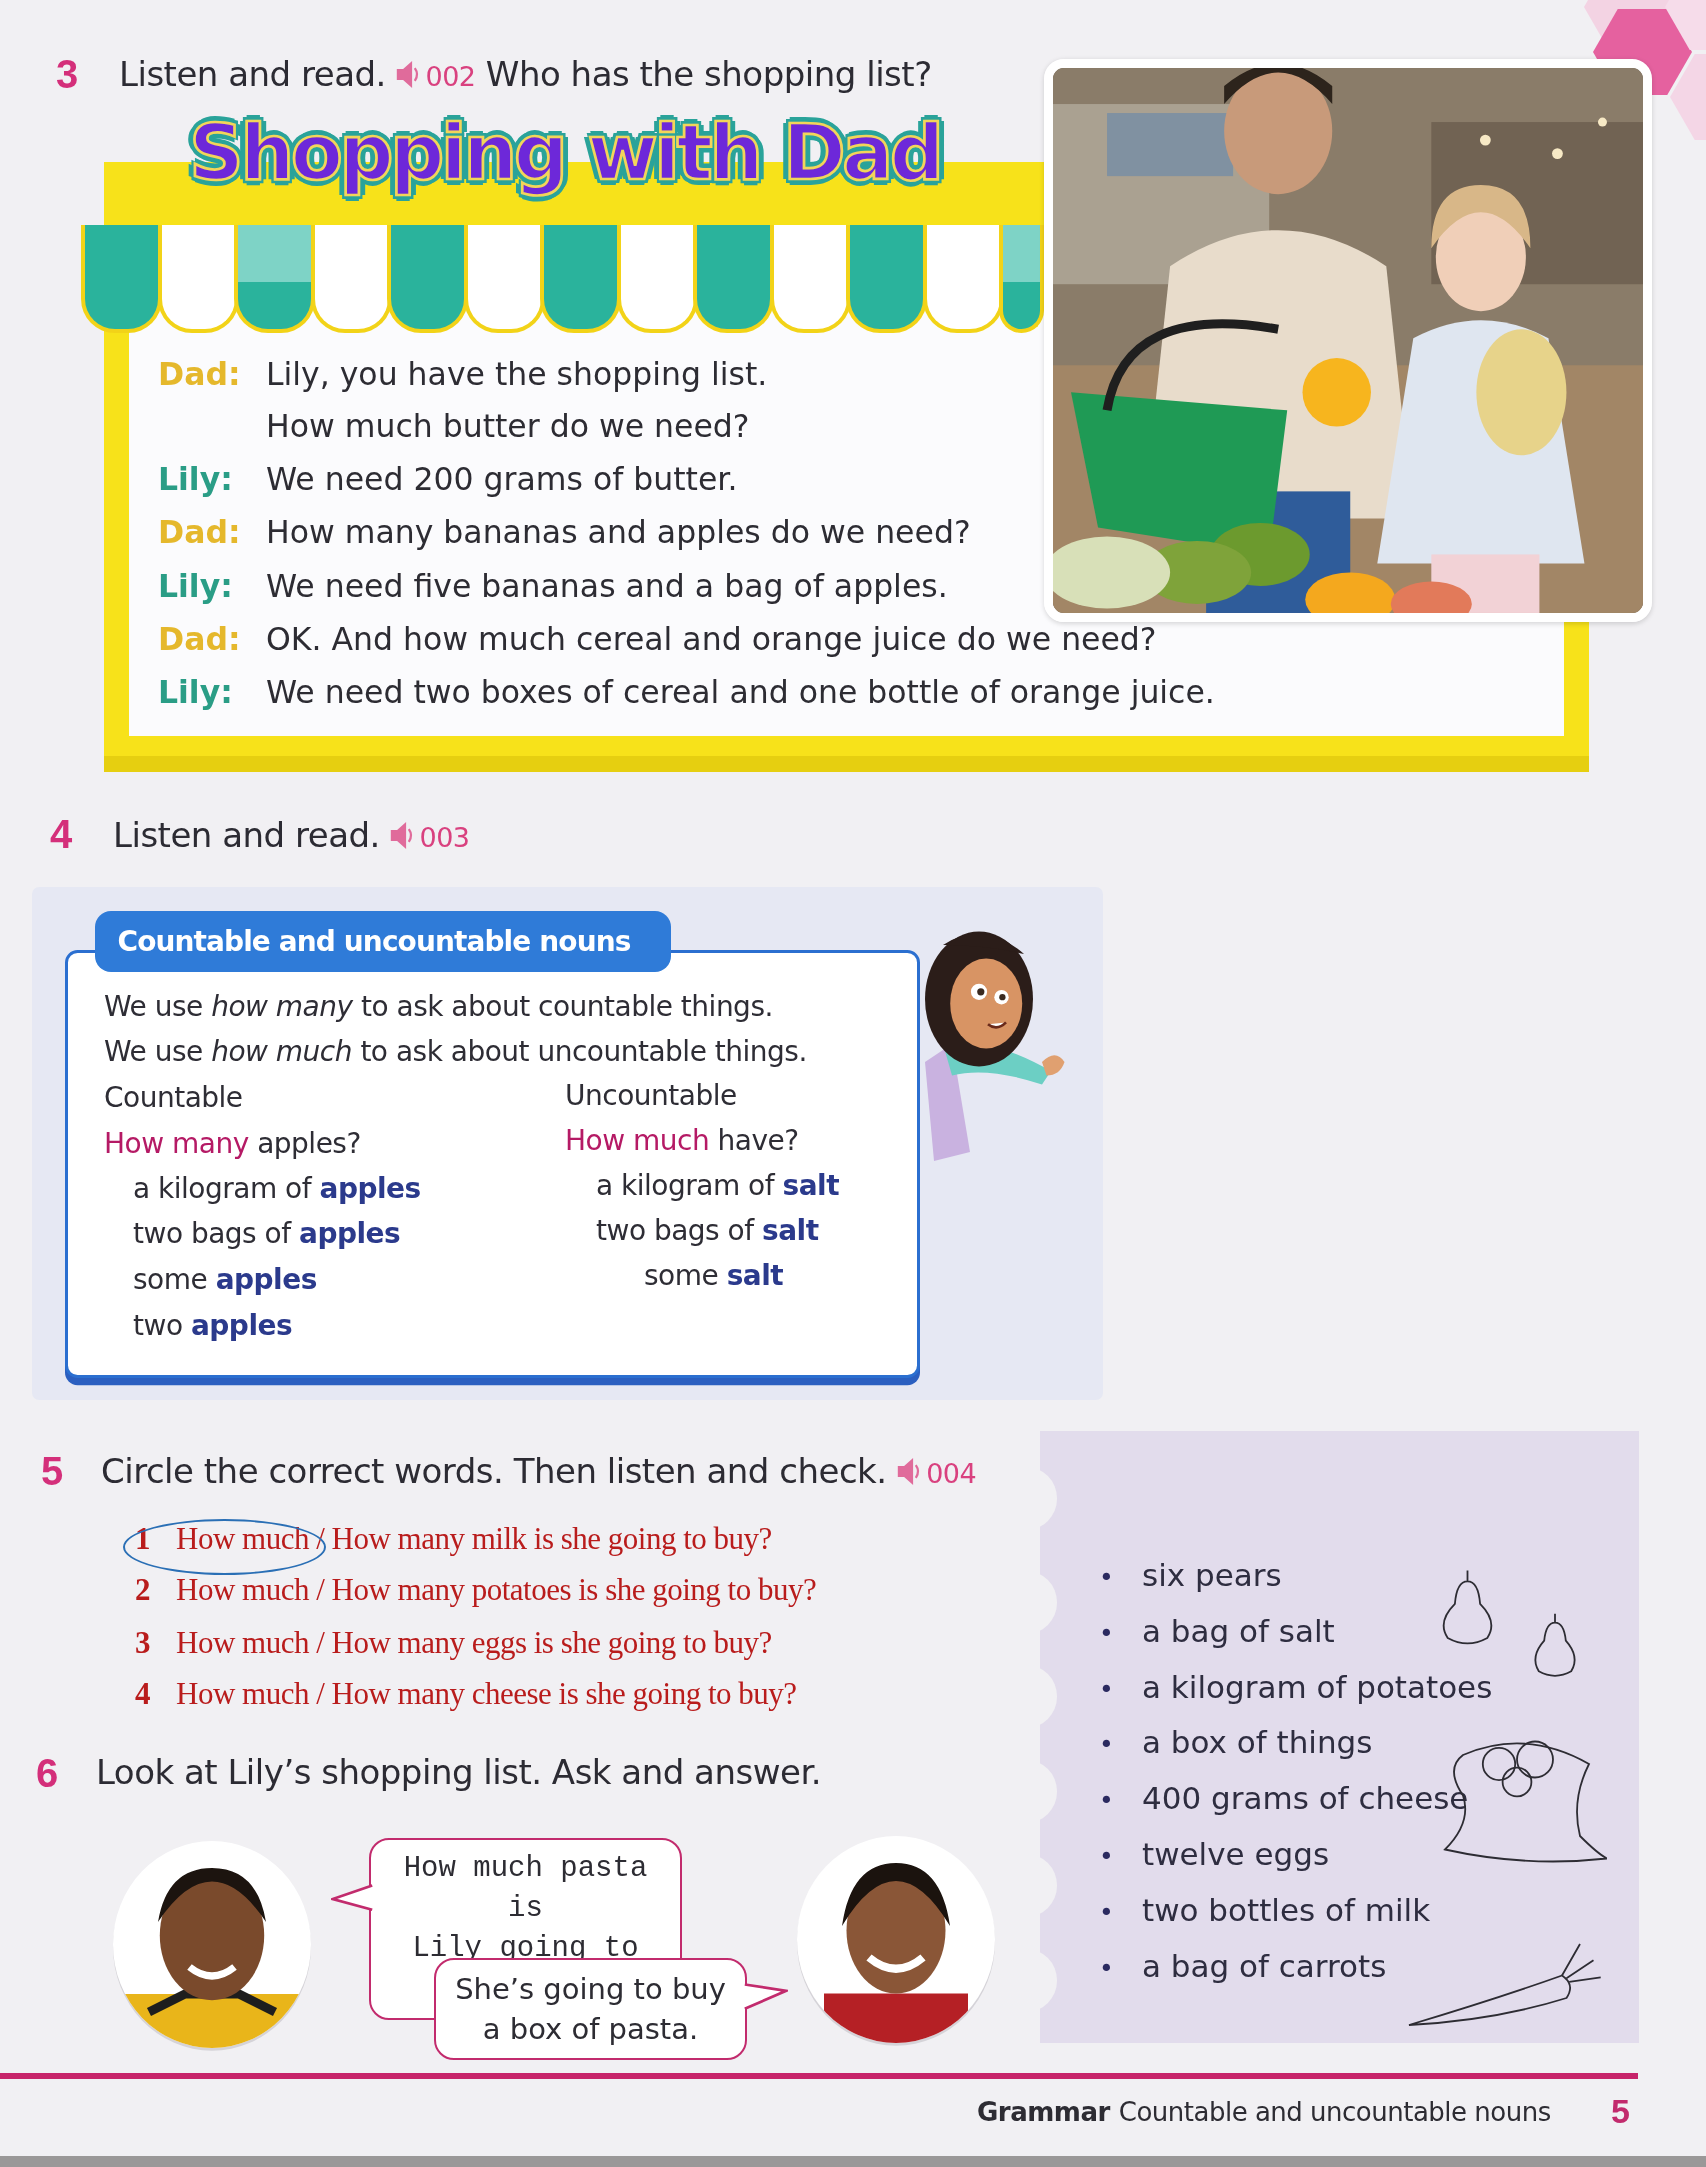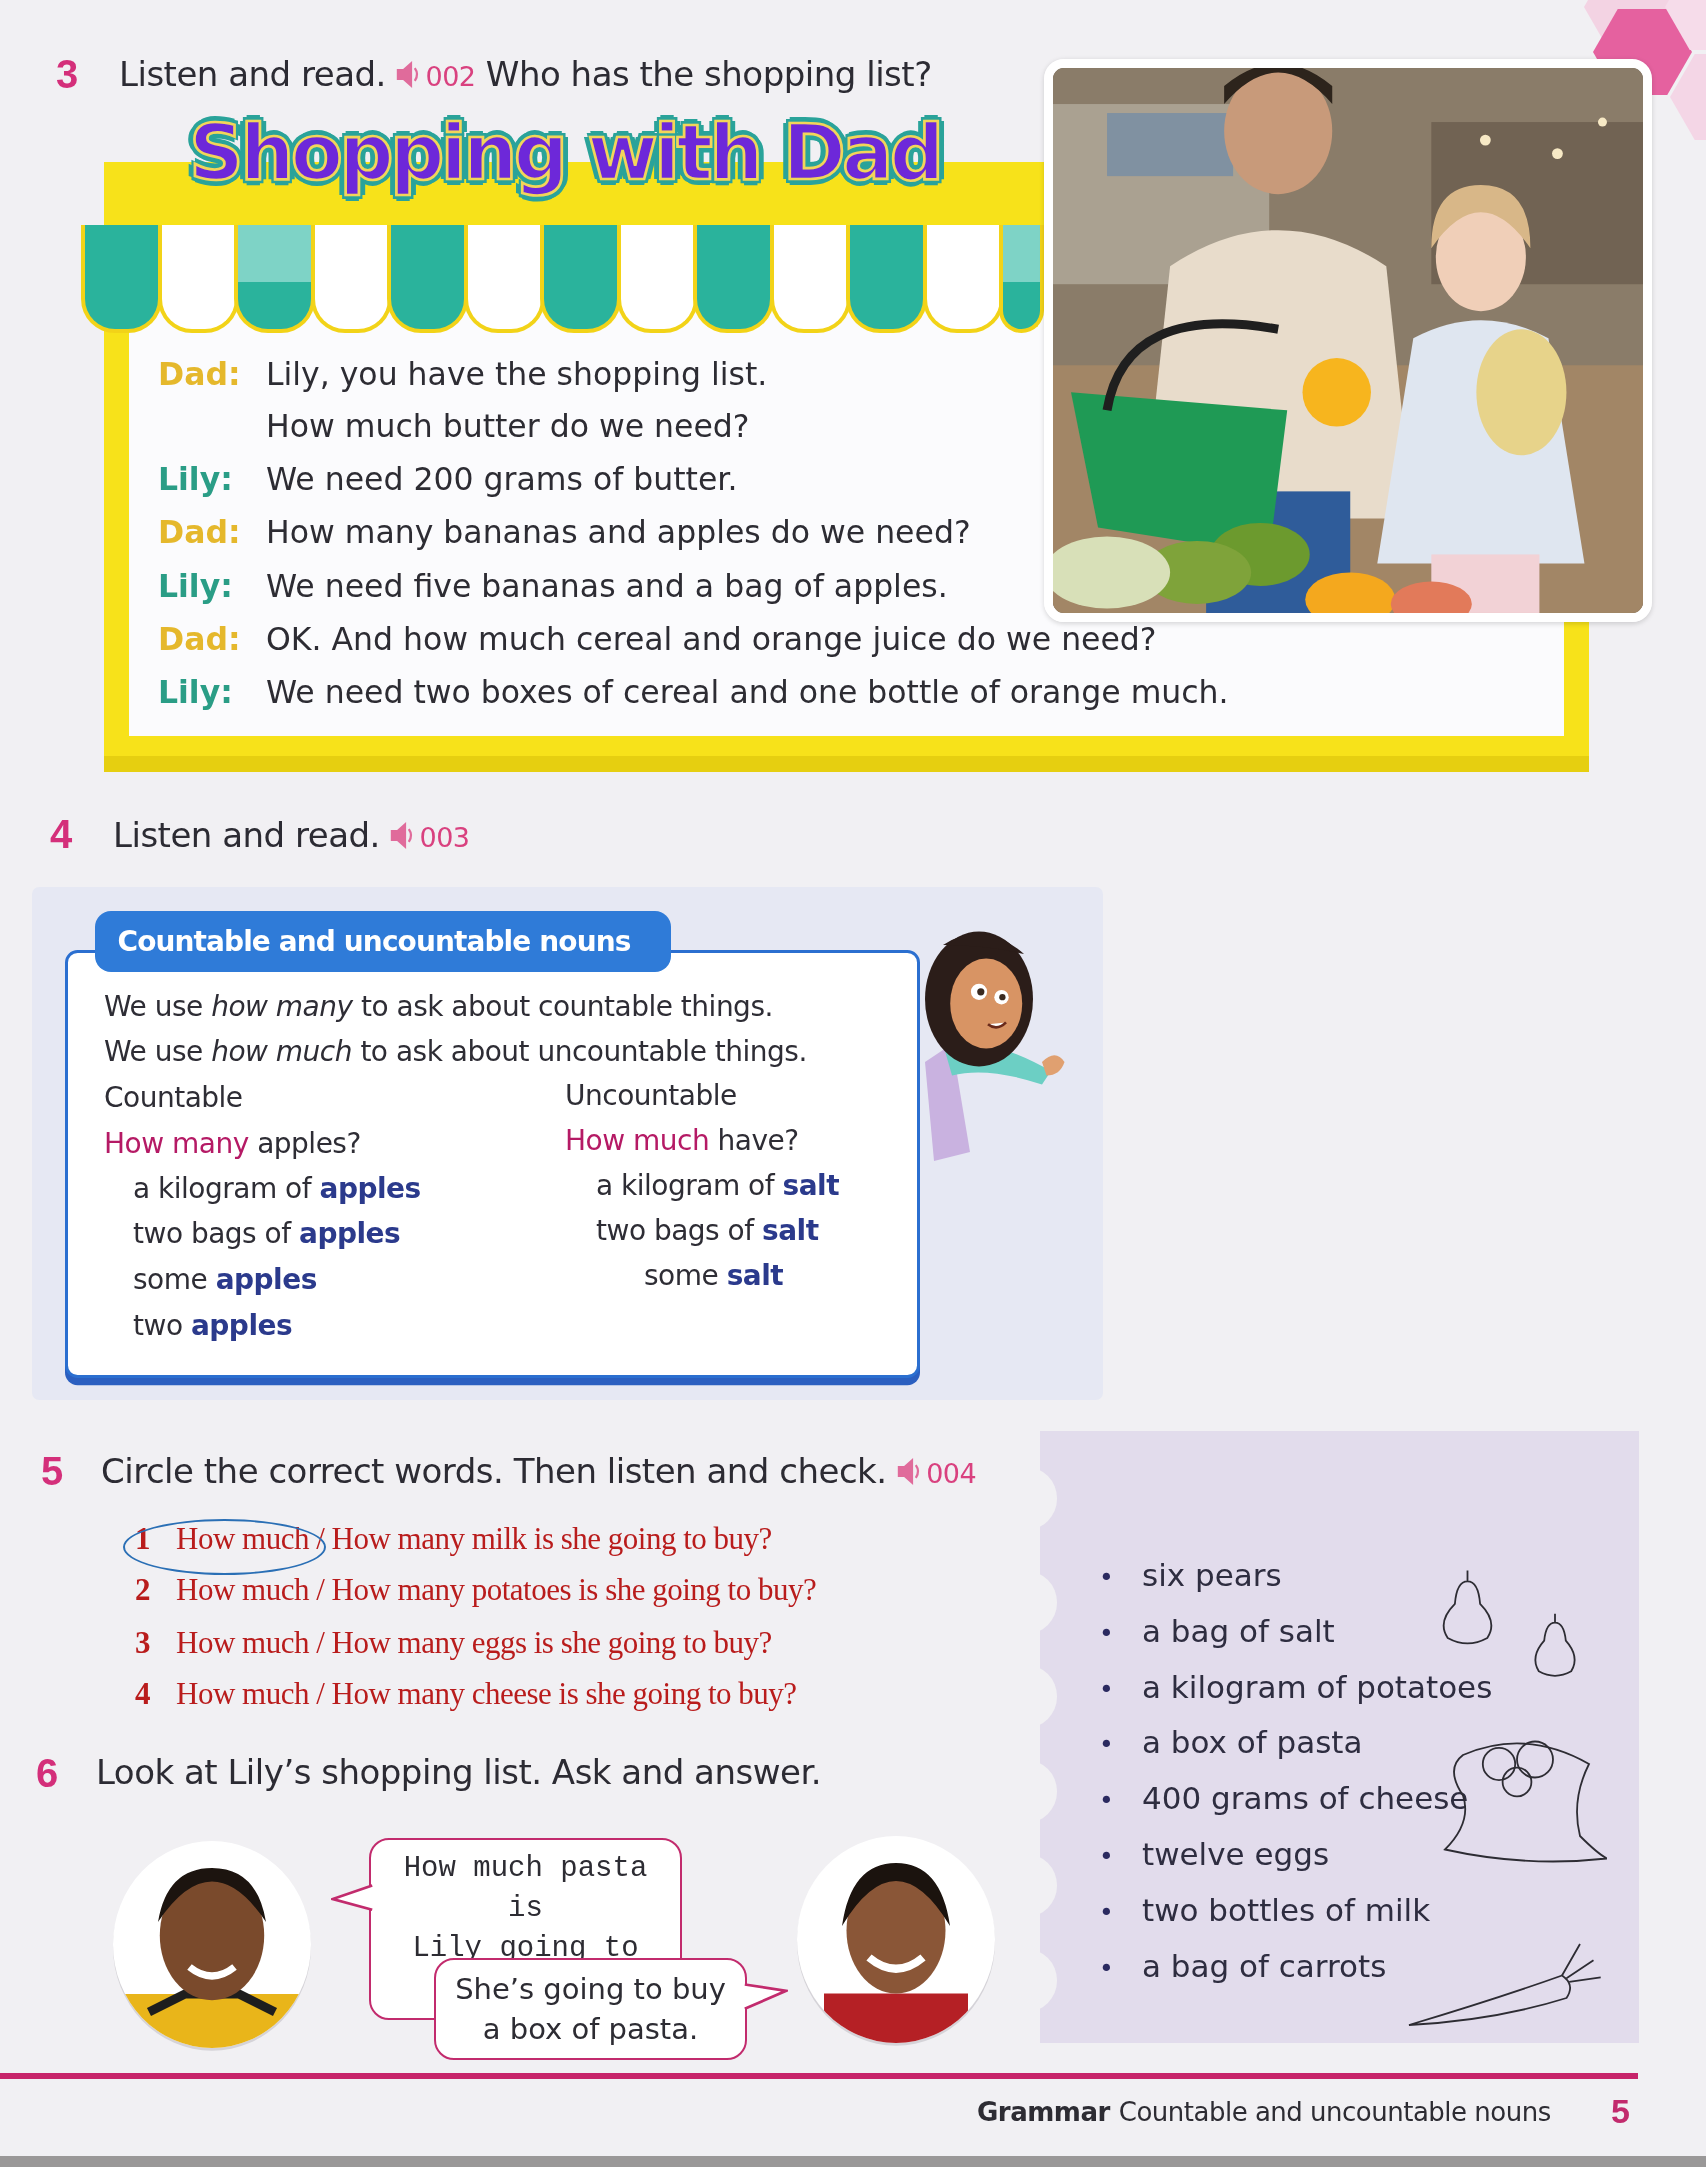--- a/index.html
+++ b/index.html
@@ -109,21 +109,21 @@
 
 <div class="title-banner">Shopping with Dad</div>
 
 <div class="dialog">
   <div class="dl" style="top:0;"><span class="spk dad">Dad:</span><span>Lily, you have the shopping list.</span></div>
   <div class="dl" style="top:52px;"><span class="spk dad"></span><span>How much butter do we need?</span></div>
   <div class="dl" style="top:105px;"><span class="spk lily">Lily:</span><span>We need 200 grams of butter.</span></div>
   <div class="dl" style="top:158px;"><span class="spk dad">Dad:</span><span>How many bananas and apples do we need?</span></div>
   <div class="dl" style="top:212px;"><span class="spk lily">Lily:</span><span>We need five bananas and a bag of apples.</span></div>
   <div class="dl" style="top:265px;"><span class="spk dad">Dad:</span><span>OK. And how much cereal and orange juice do we need?</span></div>
-  <div class="dl" style="top:318px;"><span class="spk lily">Lily:</span><span>We need two boxes of cereal and one bottle of orange much.</span></div>
+  <div class="dl" style="top:318px;"><span class="spk lily">Lily:</span><span>We need two boxes of cereal and one bottle of orange juice.</span></div>
 </div>
 
 <div class="photo" title="Dad and Lily shopping in a supermarket with a green basket">
   <svg width="590" height="545" viewBox="0 0 655 605">
     <rect x="0" y="0" width="655" height="605" fill="#8a7c69"></rect>
     <rect x="0" y="40" width="240" height="200" fill="#b8b0a3" opacity="0.7"></rect>
     <rect x="60" y="50" width="140" height="70" fill="#6d8aa8" opacity="0.7"></rect>
     <rect x="420" y="60" width="235" height="180" fill="#6a5d4d" opacity="0.8"></rect>
     <circle cx="480" cy="80" r="6" fill="#f7e9c5"></circle>
       <circle cx="560" cy="95" r="6" fill="#f7e9c5"></circle>
@@ -254,21 +254,21 @@
   <div class="list-notch" style="top:140px;"></div>
   <div class="list-notch" style="top:234px;"></div>
   <div class="list-notch" style="top:329px;"></div>
   <div class="list-notch" style="top:423px;"></div>
   <div class="list-notch" style="top:518px;"></div>
 
 
   <div class="list-item" style="top:126px;"><span class="bul">•</span><span>six pears</span></div>
   <div class="list-item" style="top:182px;"><span class="bul">•</span><span>a bag of salt</span></div>
   <div class="list-item" style="top:238px;"><span class="bul">•</span><span>a kilogram of potatoes</span></div>
-  <div class="list-item" style="top:293px;"><span class="bul">•</span><span>a box of pasta</span></div>
+  <div class="list-item" style="top:293px;"><span class="bul">•</span><span>a box of things</span></div>
   <div class="list-item" style="top:349px;"><span class="bul">•</span><span>400 grams of cheese</span></div>
   <div class="list-item" style="top:405px;"><span class="bul">•</span><span>twelve eggs</span></div>
   <div class="list-item" style="top:461px;"><span class="bul">•</span><span>two bottles of milk</span></div>
   <div class="list-item" style="top:517px;"><span class="bul">•</span><span>a bag of carrots</span></div>
 
   <svg class="abs" style="left:396px; top:135px;" width="63" height="81" viewBox="0 0 70 90">
       <path d="M35 5 l0 12 M35 17 q-12 0 -14 25 q-20 20 -8 38 q22 12 44 0 q12 -18 -8 -38 q-2 -25 -14 -25z" stroke="#2d2c33" stroke-width="2" fill="none"></path>
     </svg>
   <svg class="abs" style="left:488px; top:180px;" width="54" height="72" viewBox="0 0 60 80">
       <path d="M30 3 l0 10 M30 13 q-10 0 -12 20 q-16 18 -6 34 q18 10 36 0 q10 -16 -6 -34 q-2 -20 -12 -20z" stroke="#2d2c33" stroke-width="2" fill="none"></path>

